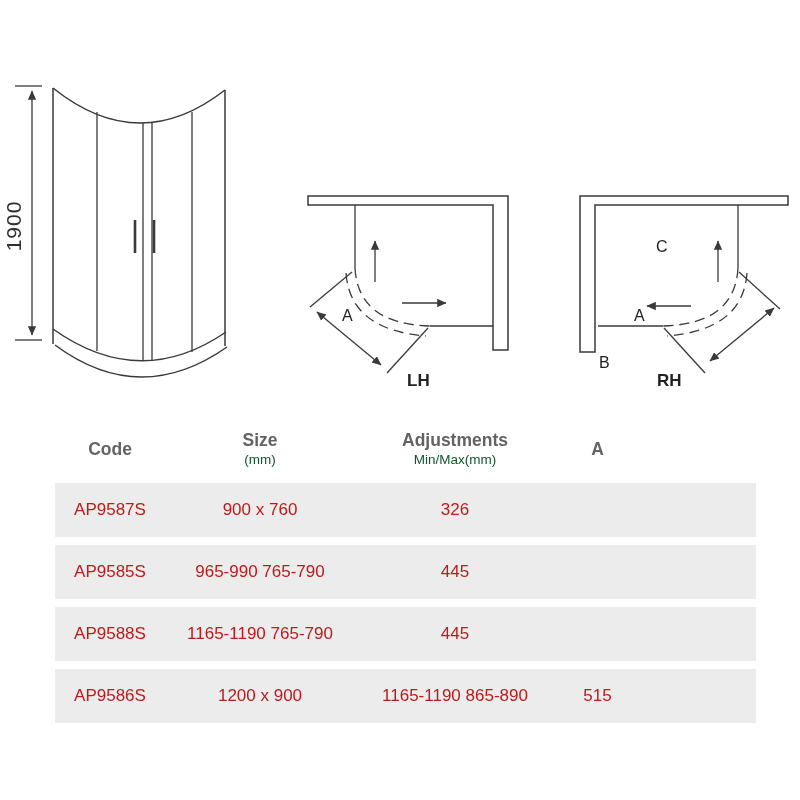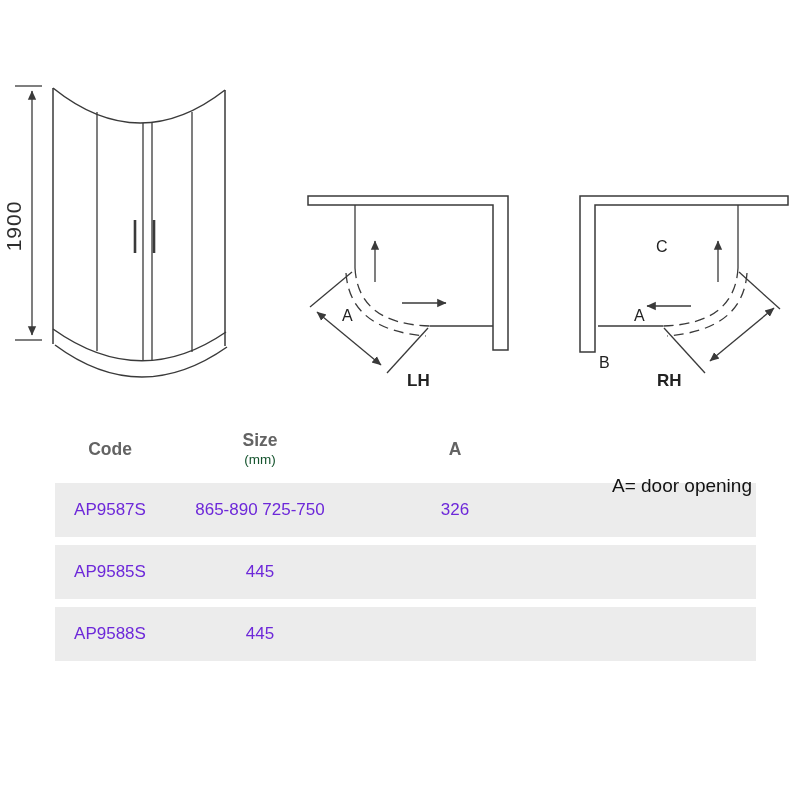--- a/index.html
+++ b/index.html
@@ -19,21 +19,21 @@
 
   .spec-table { position:absolute; left:18px; top:425px; width:701px;margin-left:37px; }
   .thead, .trow { display:grid; grid-template-columns:110px 190px 200px 85px; }
   .thead { min-height:48px; margin-bottom:10px; }
   .th {
     display:flex; flex-direction:column; justify-content:center; align-items:center;
     text-align:center; color:#636363; font-weight:bold; font-size:17.5px; line-height:1.15;
   }
   .th-sub { font-weight:normal; font-size:13.5px; color:#14532d; margin-top:2px; }
   .trow { background:#ececec; height:54px; margin-bottom:8px; align-items:center; }
-  .td { text-align:center; color:#6d28d9; font-size:17px; }
+  .td { text-align:center; color:#b91c1c; font-size:17px; }
 
   .legend {
     position:absolute; left:612px; top:472px;
     color:#121212; font-size:19px; line-height:28px; white-space:nowrap;
   }
 </style>
 </head>
 <body>
 
 <div class="sheet">
@@ -109,35 +109,46 @@
     <text class="cap-text" x="94" y="208">RH</text>
   </svg>
 
   <div class="spec-table">
     <div class="thead">
       <div class="th">Code</div>
       <div class="th">
         <div>Size</div>
         <div class="th-sub">(mm)</div>
       </div>
+      <div class="th">
+        <div>Adjustments</div>
+        <div class="th-sub">Min/Max(mm)</div>
+      </div>
       <div class="th">A</div>
     </div>
 
     <div class="trow">
       <div class="td">AP9587S</div>
-      <div class="td">865-890 725-750</div>
+      <div class="td">900 x 760</div>
       <div class="td">326</div>
     </div>
     <div class="trow">
       <div class="td">AP9585S</div>
+      <div class="td">965-990 765-790</div>
       <div class="td">445</div>
     </div>
     <div class="trow">
       <div class="td">AP9588S</div>
+      <div class="td">1165-1190 765-790</div>
       <div class="td">445</div>
+    </div>
+    <div class="trow">
+      <div class="td">AP9586S</div>
+      <div class="td">1200 x 900</div>
+      <div class="td">1165-1190 865-890</div>
+      <div class="td">515</div>
     </div>
   </div>
 
   <div class="legend">
-    <div>A= door opening</div>
   </div>
 
 </div>
 
 </body></html>

